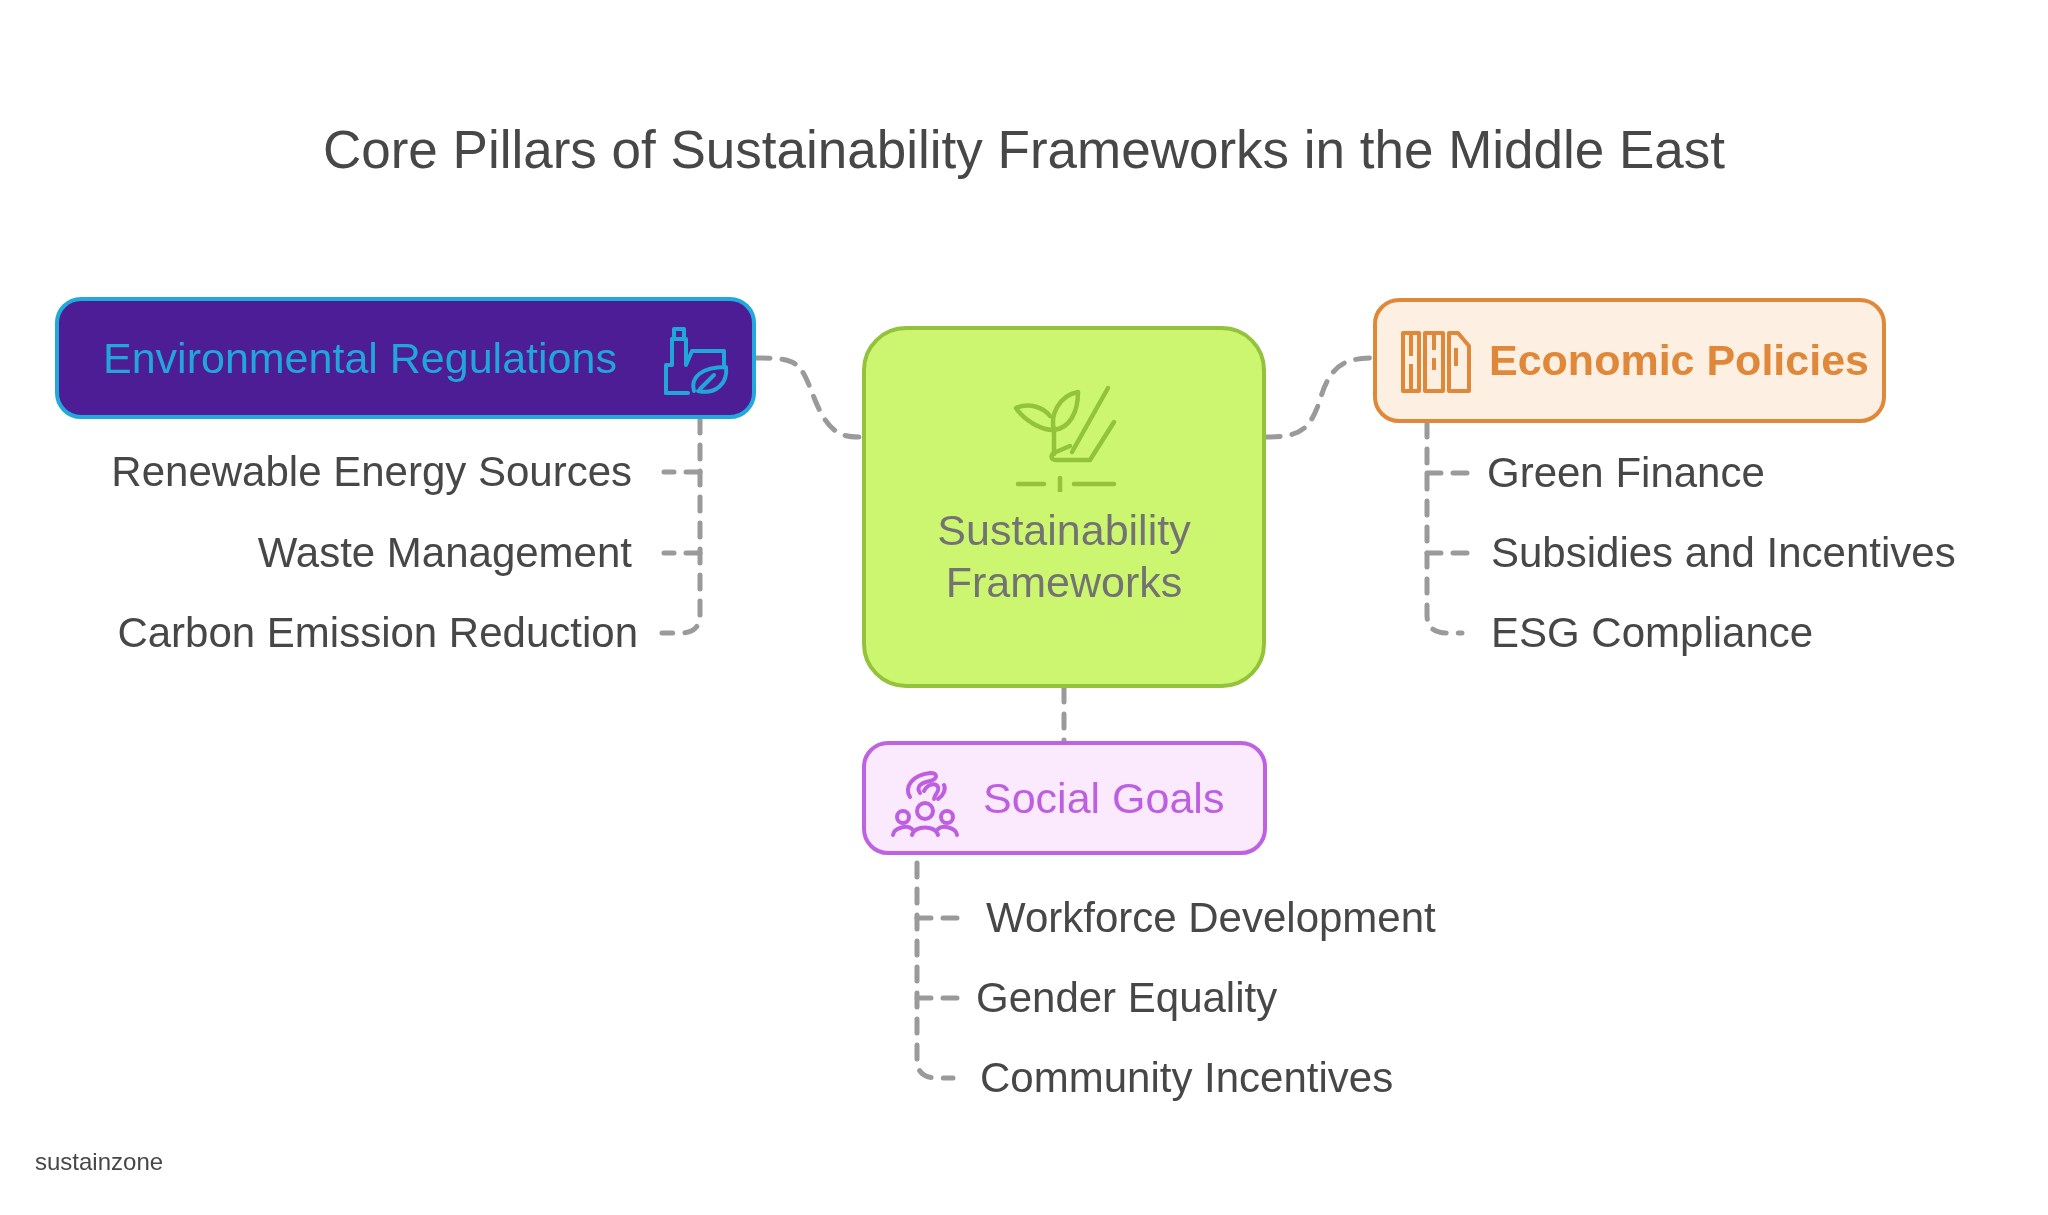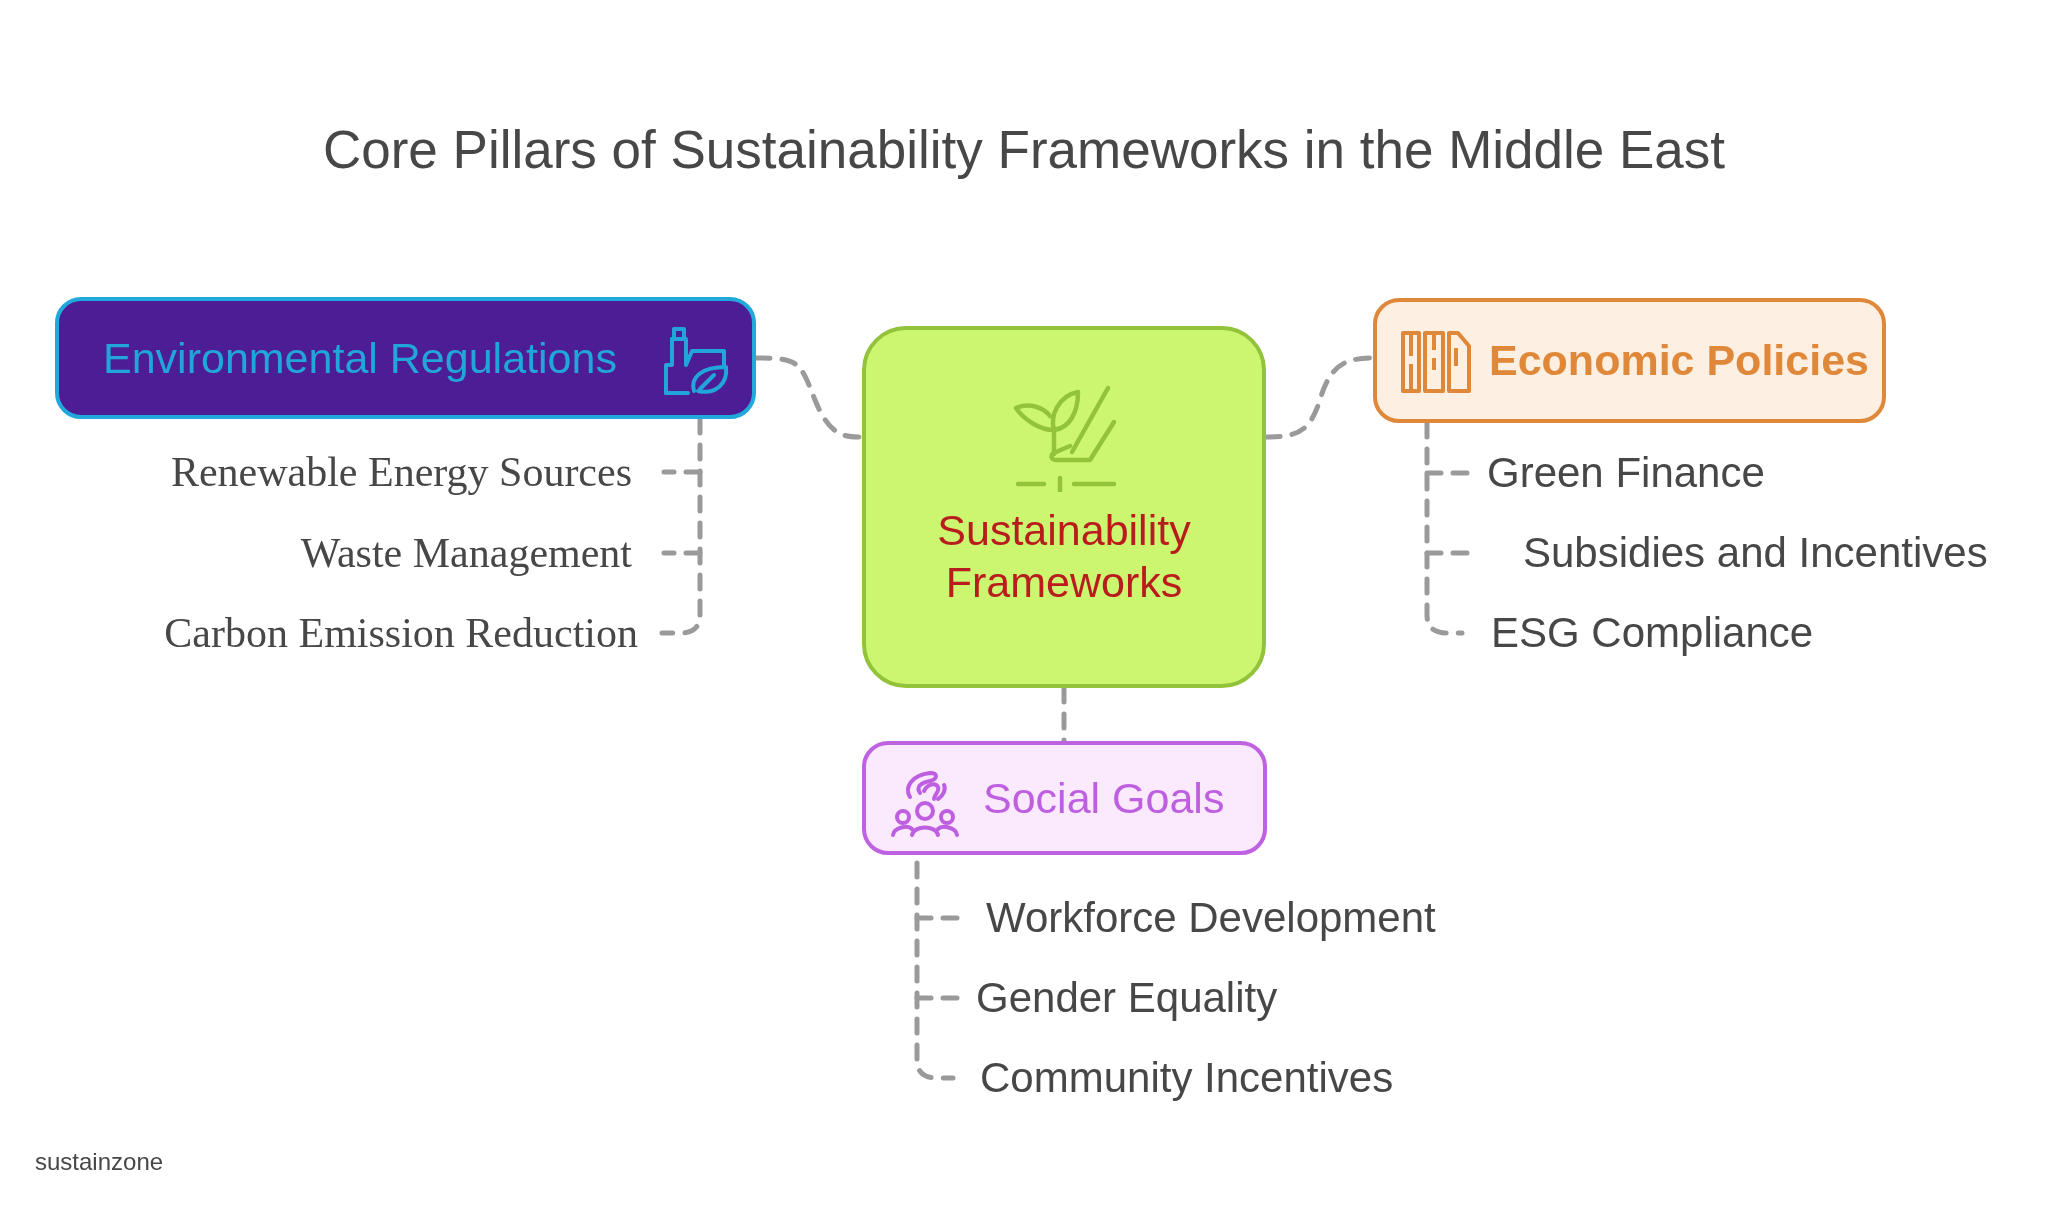--- a/index.html
+++ b/index.html
@@ -6,29 +6,29 @@
   body { width:2048px; height:1215px; position:relative; overflow:hidden;
          font-family:"Liberation Sans", "DejaVu Sans", sans-serif; color:#474747; }
   .abs { position:absolute; }
   #title { left:0; width:2048px; top:118px; text-align:center; font-size:53px; line-height:64px; color:#474747; }
   .box { position:absolute; box-sizing:border-box; border-radius:26px; border:4px solid; display:flex; align-items:center; }
   #env-box { left:55px; top:297px; width:701px; height:122px; background:#4c1d95; border-color:#22a9dc;padding-left:16px; }
   #env-box .lbl { position:absolute; left:44px; font-size:43px; color:#22a6d9; white-space:nowrap; }
   #env-box .ico { position:absolute; left:603px; top:24px; width:70px; height:72px; }
   #center-box { left:862px; top:326px; width:404px; height:362px; background:#ccf66f; border-color:#93c23b; border-radius:44px; flex-direction:column; justify-content:flex-start; }
   #center-box .ico { position:absolute; left:144px; top:50px; width:112px; height:112px; }
-  #center-box .lbl { position:absolute; left:0; width:100%; top:174px; text-align:center; font-size:43px; line-height:52px; color:#b91c1c; }
+  #center-box .lbl { position:absolute; left:0; width:100%; top:174px; text-align:center; font-size:43px; line-height:52px; color:#737373; }
   #econ-box { left:1373px; top:298px; width:513px; height:125px; background:#fdefe2; border-color:#e0883a;font-weight:bold; }
   #econ-box .ico { position:absolute; left:23px; top:28px; width:72px; height:64px; }
   #econ-box .lbl { position:absolute; left:112px; font-size:43px; color:#e0883a; white-space:nowrap; }
   #social-box { left:862px; top:741px; width:405px; height:114px; background:#fbeafd; border-color:#bf62e2; }
   #social-box .ico { position:absolute; left:24px; top:24px; width:70px; height:70px; }
   #social-box .lbl { position:absolute; left:117px; font-size:43px; color:#bd5fe0; white-space:nowrap; }
   .item { position:absolute; font-size:42px; line-height:50px; color:#474747; white-space:nowrap; }
-  .item.right { text-align:center;font-family:Liberation Serif, serif; }
+  .item.right { text-align:center; }
   #footer { left:35px; top:1148px; font-size:24px; color:#474747; }
   svg.conn { position:absolute; left:0; top:0; width:2048px; height:1215px; pointer-events:none; }
 </style>
 </head>
 <body>
 
 <div id="title" class="abs">Core Pillars of Sustainability Frameworks in the Middle East</div>
 
 <svg class="conn" viewBox="0 0 2048 1215">
   <g fill="none" stroke="#9a9a9a" stroke-width="5" stroke-dasharray="14 12" stroke-linecap="round">
@@ -107,20 +107,20 @@
     <path d="M67 66 C 66 58, 52 56, 48 60"></path>
   </svg>
   <span class="lbl">Social Goals</span>
 </div>
 
 <div class="item right" style="right:1416px; top:447px;">Renewable Energy Sources</div>
 <div class="item right" style="right:1416px; top:528px;">Waste Management</div>
 <div class="item right" style="right:1410px; top:608px;">Carbon Emission Reduction</div>
 
 <div class="item" style="left:1487px; top:448px;">Green Finance</div>
-<div class="item" style="left:1491px; top:528px;margin-left:32px;">Subsidies and Incentives</div>
+<div class="item" style="left:1491px; top:528px;">Subsidies and Incentives</div>
 <div class="item" style="left:1491px; top:608px;">ESG Compliance</div>
 
 <div class="item" style="left:986px; top:893px;">Workforce Development</div>
 <div class="item" style="left:976px; top:973px;">Gender Equality</div>
 <div class="item" style="left:980px; top:1053px;">Community Incentives</div>
 
 <div id="footer" class="abs">sustainzone</div>
 
 </body></html>

